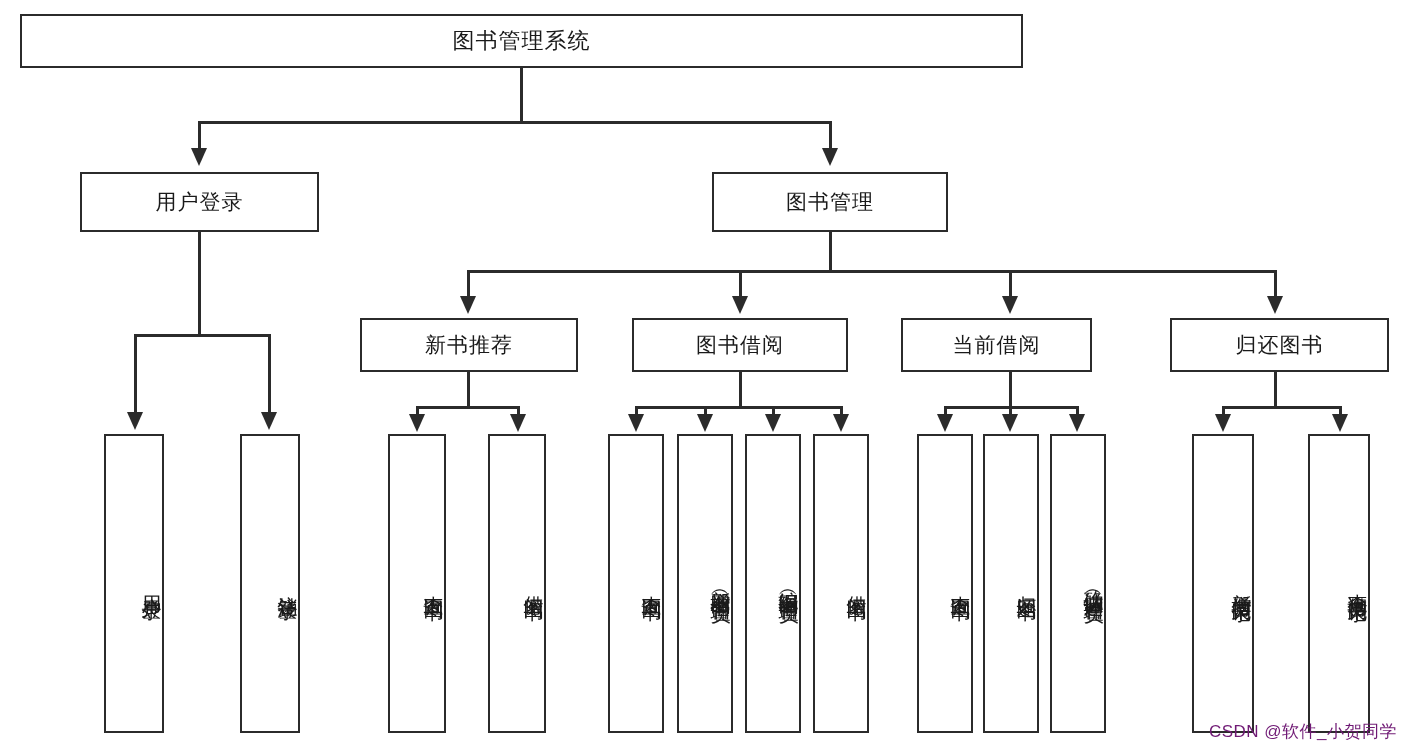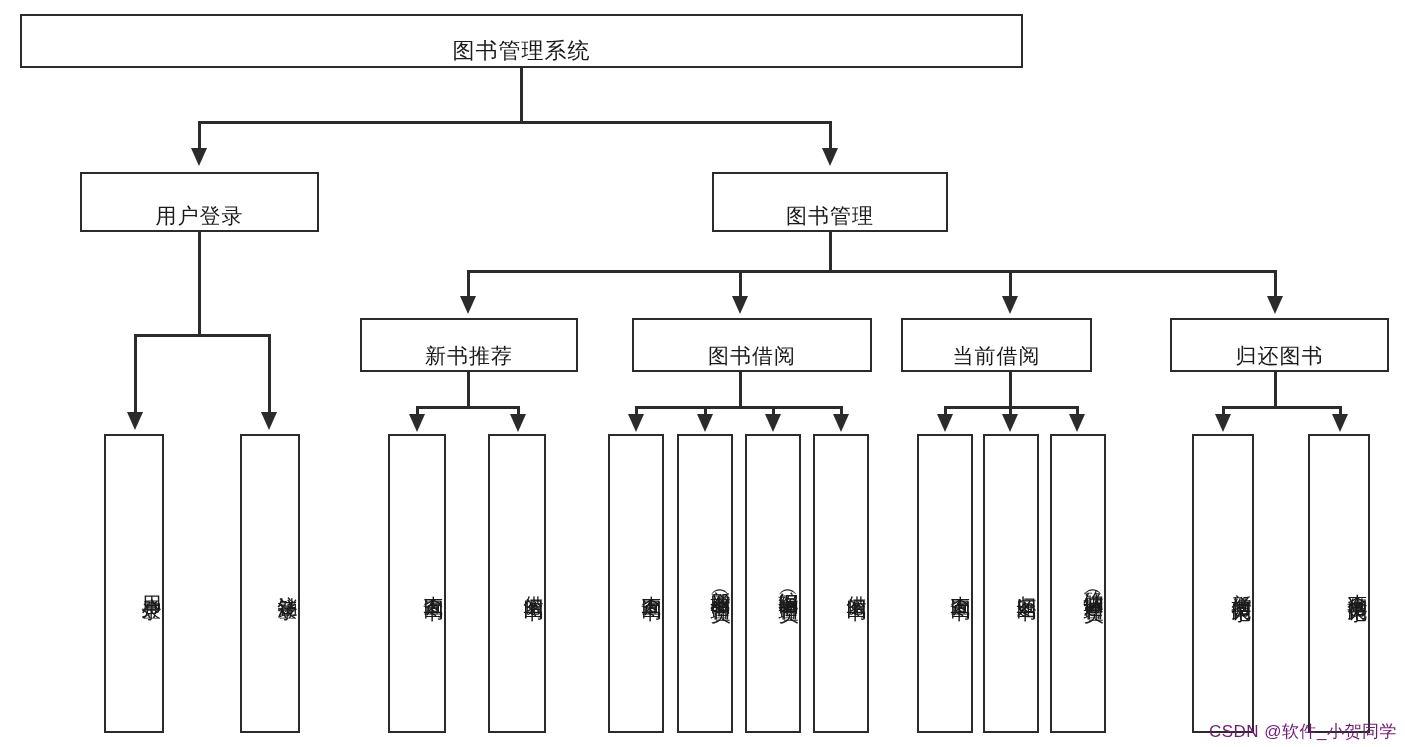--- a/index.html
+++ b/index.html
@@ -16,21 +16,21 @@
     height: 747px;
     background: #ffffff;
     overflow: hidden;
   }
   .node {
     position: absolute;
     box-sizing: border-box;
     border: 2px solid #2b2b2b;
     background: #ffffff;
     display: flex;
-    align-items: flex-end;
+    align-items: center;
     justify-content: center;
     color: #1a1a1a;
   }
   .node.horiz {
     font-size: 21px;
     letter-spacing: 1px;
   }
   .node.vert {
     writing-mode: vertical-rl;
     text-orientation: upright;
@@ -117,21 +117,21 @@
   <div class="edge v" style="left:739px; top:270px; height:28px;"></div>
   <div class="arrow" style="left:732px; top:296px;"></div>
   <div class="edge v" style="left:1009px; top:270px; height:28px;"></div>
   <div class="arrow" style="left:1002px; top:296px;"></div>
   <div class="edge v" style="left:1274px; top:270px; height:28px;"></div>
   <div class="arrow" style="left:1267px; top:296px;"></div>
 
   <div class="node horiz" style="left:360px; top:318px; width:218px; height:54px;">
     <span>新书推荐</span>
   </div>
-  <div class="node horiz" style="left:632px; top:318px; width:240px; height:54px;">
+  <div class="node horiz" style="left:632px; top:318px; width:216px; height:54px;">
     <span>图书借阅</span>
   </div>
   <div class="node horiz" style="left:901px; top:318px; width:191px; height:54px;">
     <span>当前借阅</span>
   </div>
   <div class="node horiz" style="left:1170px; top:318px; width:219px; height:54px;">
     <span>归还图书</span>
   </div>
 
   <div class="edge v" style="left:467px; top:372px; height:36px;"></div>

